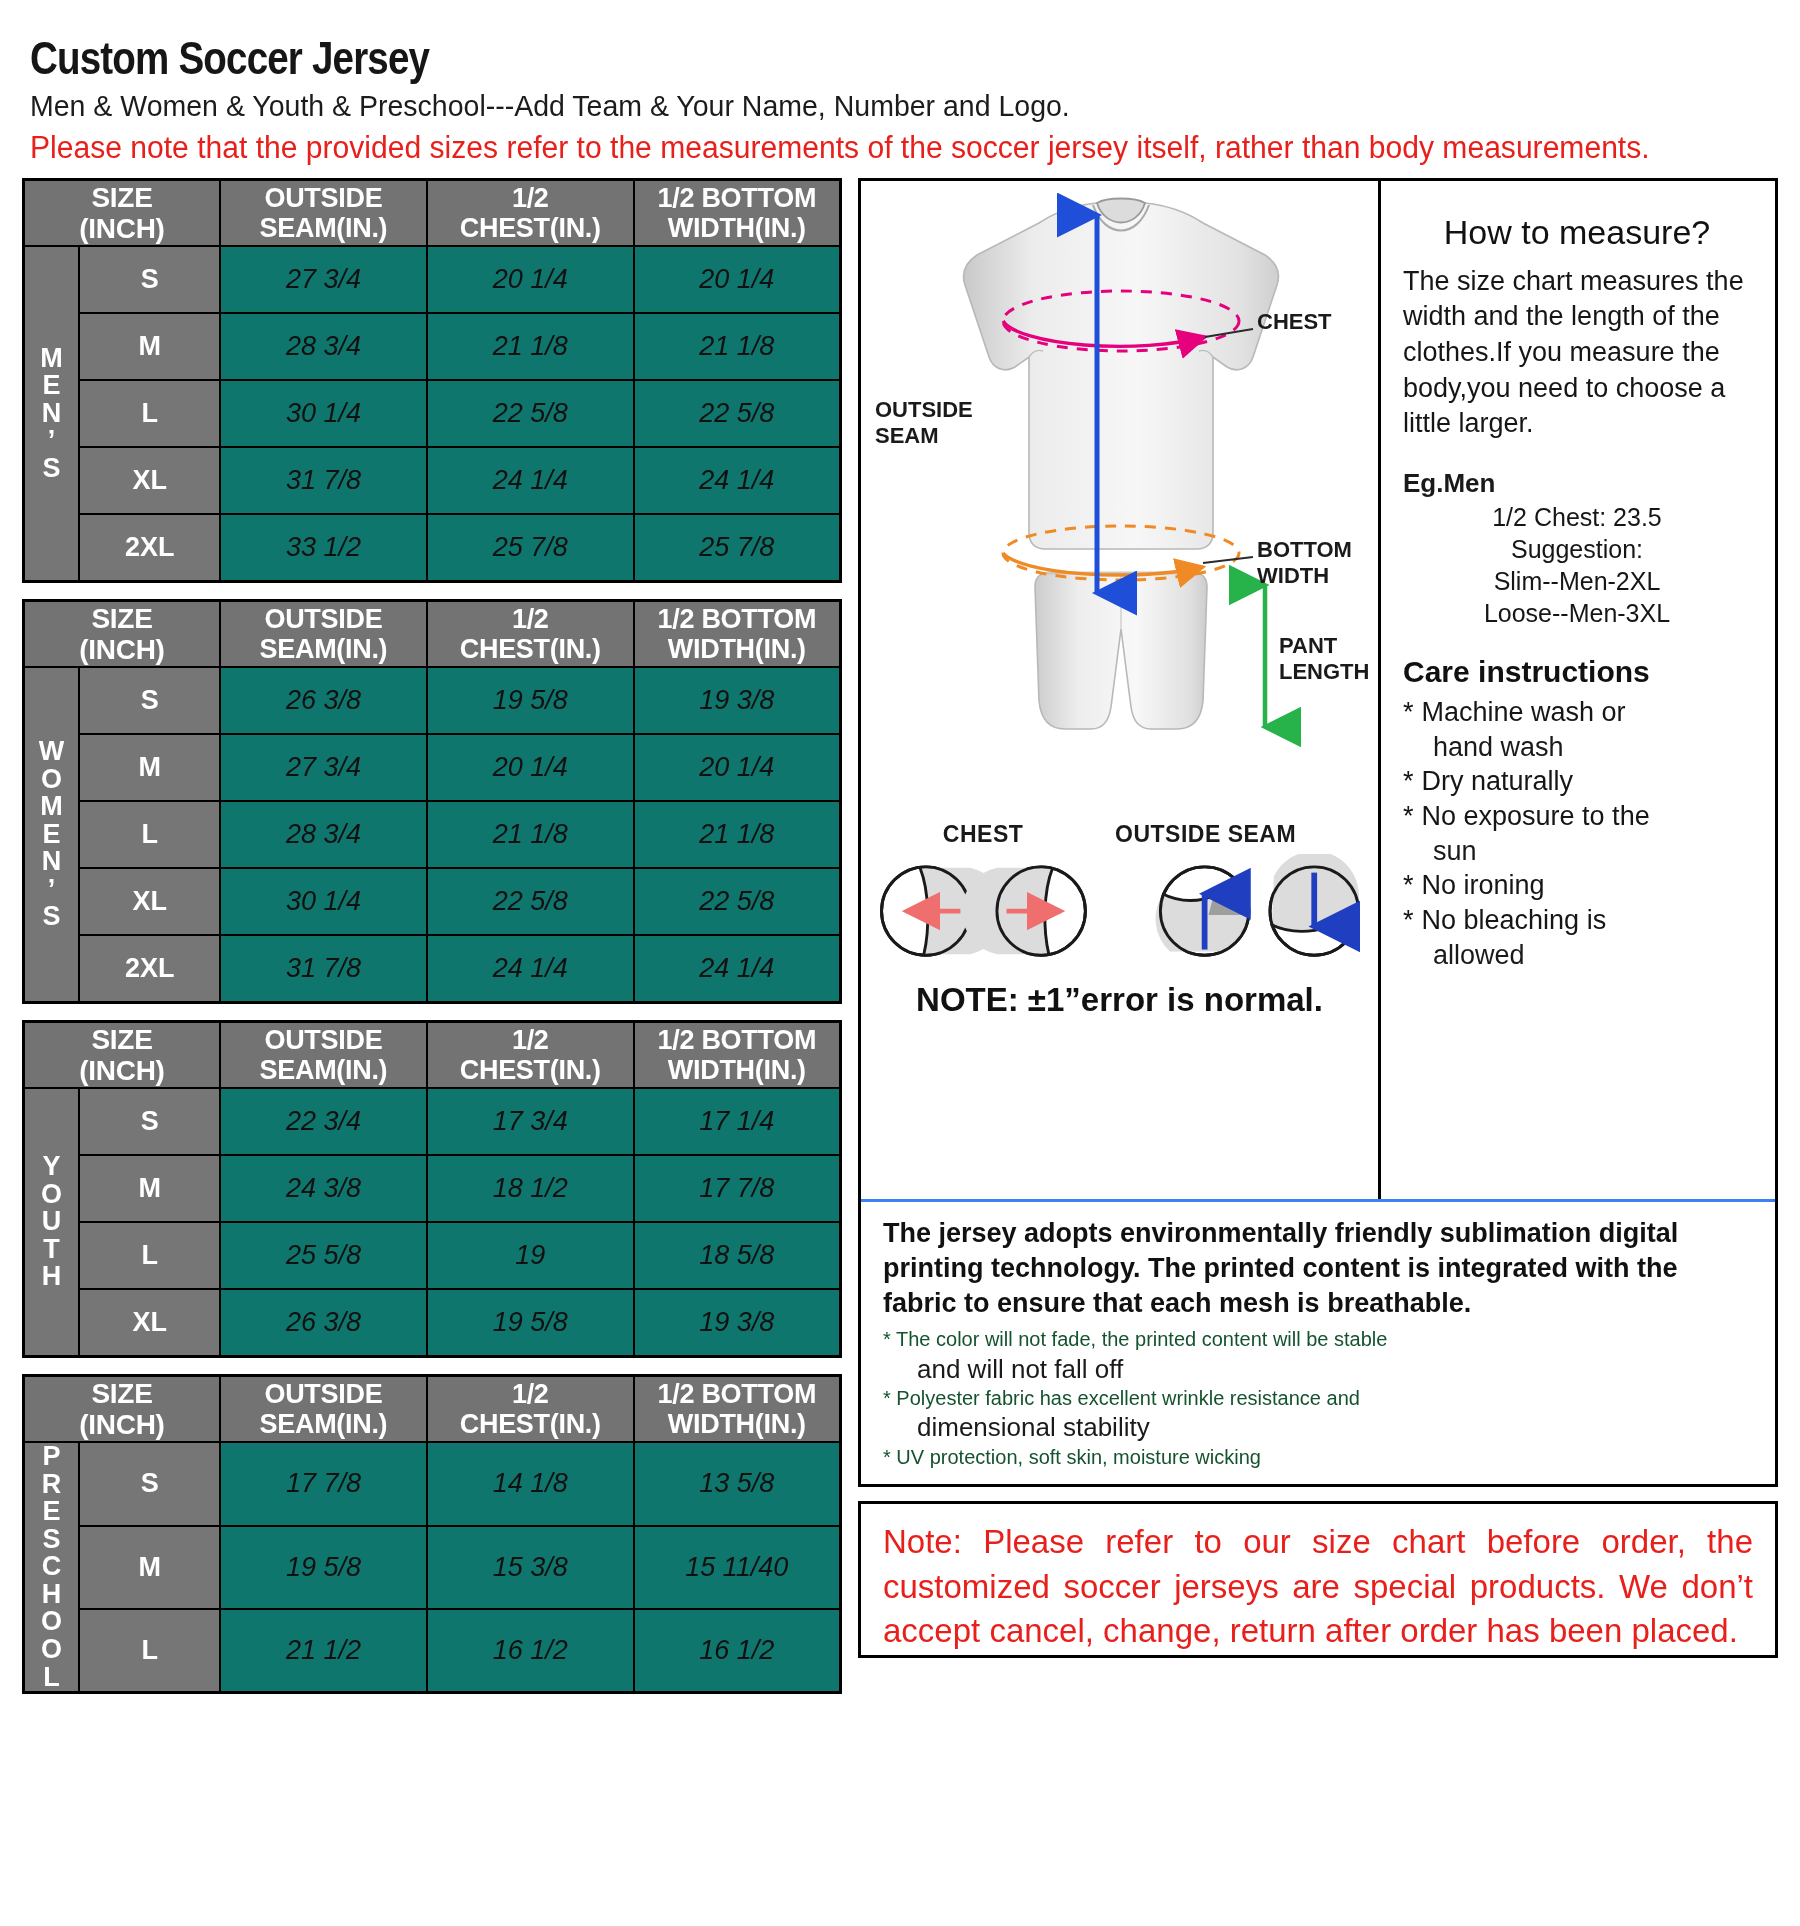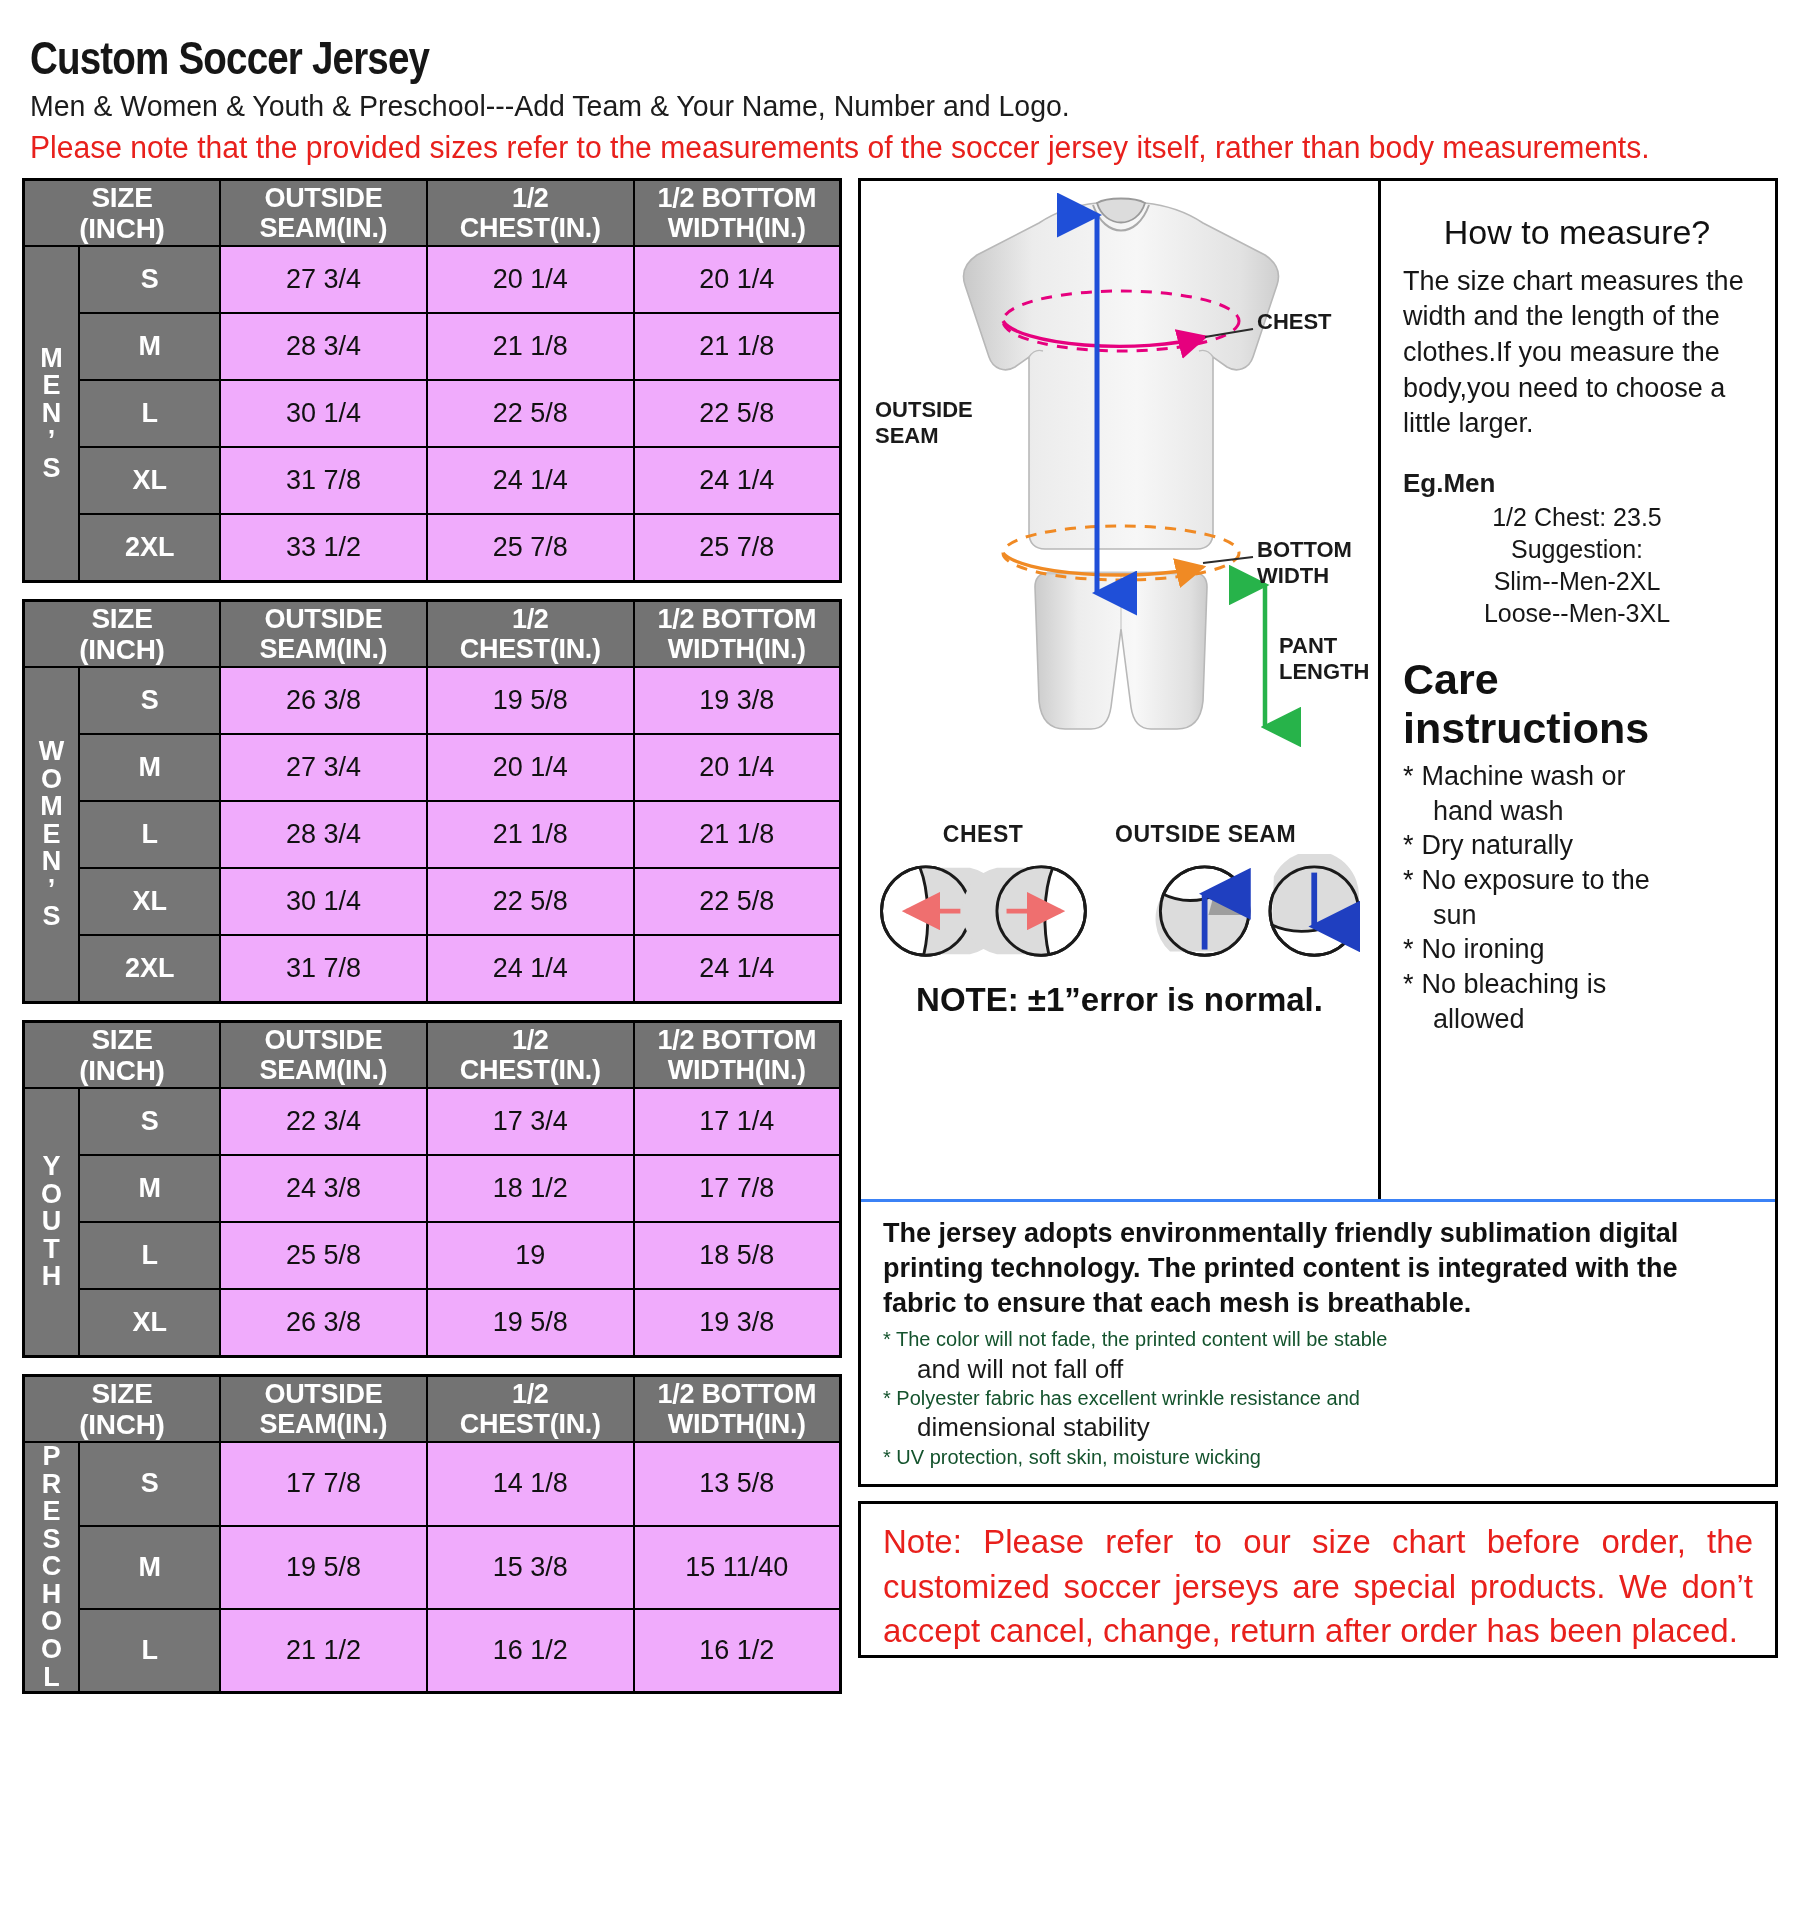--- a/index.html
+++ b/index.html
@@ -83,21 +83,21 @@
     letter-spacing: 0.5px;
   }
   .cat-cell .stack { display: block; }
   .cat-cell .stack span { display: block; }
   .size-cell {
     background: #767676;
     color: #ffffff;
     font-weight: bold;
     font-size: 30px;
   }
-  .val-cell { background: #f0abfc; color: #111; font-size: 30px; }
+  .val-cell { background: #0f766e; color: #111; font-size: 30px; font-style: italic; }
 
   col.c-cat   { width: 54px; }
   col.c-size  { width: 136px; }
   col.c-seam  { width: 200px; }
   col.c-chest { width: 200px; }
   col.c-bot   { width: 200px; }
 
   
   .panel { border: 3px solid #000; background: #fff; }
   .panel-top { display: flex; height: 1018px; }
@@ -117,21 +117,21 @@
   }
   .measure-body {
     font-size: 27px;
     line-height: 1.32;
     color: #161616;
     margin-bottom: 26px;
   }
   .eg-title { font-size: 26px; font-weight: bold; margin-bottom: 2px; }
   .eg-line { font-size: 25px; line-height: 1.28; color: #161616; text-align: center; }
   .care-title {
-    font-size: 43px; font-weight: bold; margin: 26px 0 6px 0; color: #111;
+    font-size: 30px; font-weight: bold; margin: 26px 0 6px 0; color: #111;
   }
   .care-item {
     font-size: 27px; line-height: 1.26; color: #161616;
     padding-left: 0; margin-bottom: 1px;
   }
   .care-item .star { margin-right: 8px; }
   .care-cont { font-size: 27px; line-height: 1.26; padding-left: 30px; }
 
   
   .svg-wrap { position: absolute; inset: 0; }

